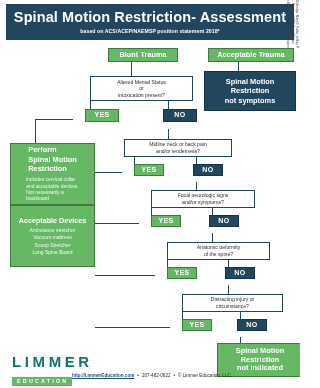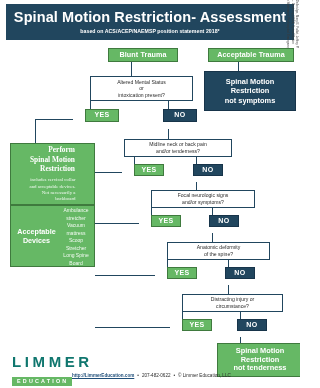--- a/index.html
+++ b/index.html
@@ -91,38 +91,37 @@
   
   .perform-box {
     position: absolute;
     background: #66b865;
     border: 1px solid #3f7a3e;
     color: #ffffff;
     display: flex;
     flex-direction: column;
     align-items: center;
     justify-content: center;
-    text-align: right;
+    text-align: left;
     padding: 3px 2px;
-    font-family: Liberation Serif, serif;
   }
   .perform-title {
     font-size: 7.4px; font-weight: bold; line-height: 1.25;
   }
   .perform-sub {
     font-size: 4.9px; line-height: 1.3; margin-top: 4px;
     color: #f2faf2;
   }
   .devices-box {
     position: absolute;
     background: #66b865;
     border: 1px solid #3f7a3e;
     color: #ffffff;
     display: flex;
-    flex-direction: row;
+    flex-direction: column;
     align-items: center;
     justify-content: center;
     text-align: center;
     padding: 3px 2px;
   }
   .devices-title { font-size: 7.2px; font-weight: bold; }
   .devices-list { font-size: 5px; line-height: 1.5; margin-top: 2px; color: #f2faf2; }
 
   .outcome-navy { font-size: 7.4px; padding: 2px; }
   .outcome-green { font-size: 7.4px; padding: 2px; }
@@ -316,21 +315,21 @@
       <div>Ambulance stretcher</div>
       <div>Vacuum mattress</div>
       <div>Scoop Stretcher</div>
       <div>Long Spine Board</div>
     </div>
   </div>
 
   <div class="node green-node outcome-green" style="left:205px; top:343px; width:86px; height:34px; flex-direction:column;">
     <span>Spinal Motion</span>
     <span>Restriction</span>
-    <span>not tenderness</span>
+    <span>not indicated</span>
   </div>
 
   <div class="footer">
     <div class="logo-wrap">
       <div class="logo-main">LIMMER</div>
       <div class="logo-sub">EDUCATION</div>
     </div>
     <div class="footer-meta">
       <a class="footer-link" href="#">http://LimmerEducation.com</a>
       <span class="footer-sep">•</span>

